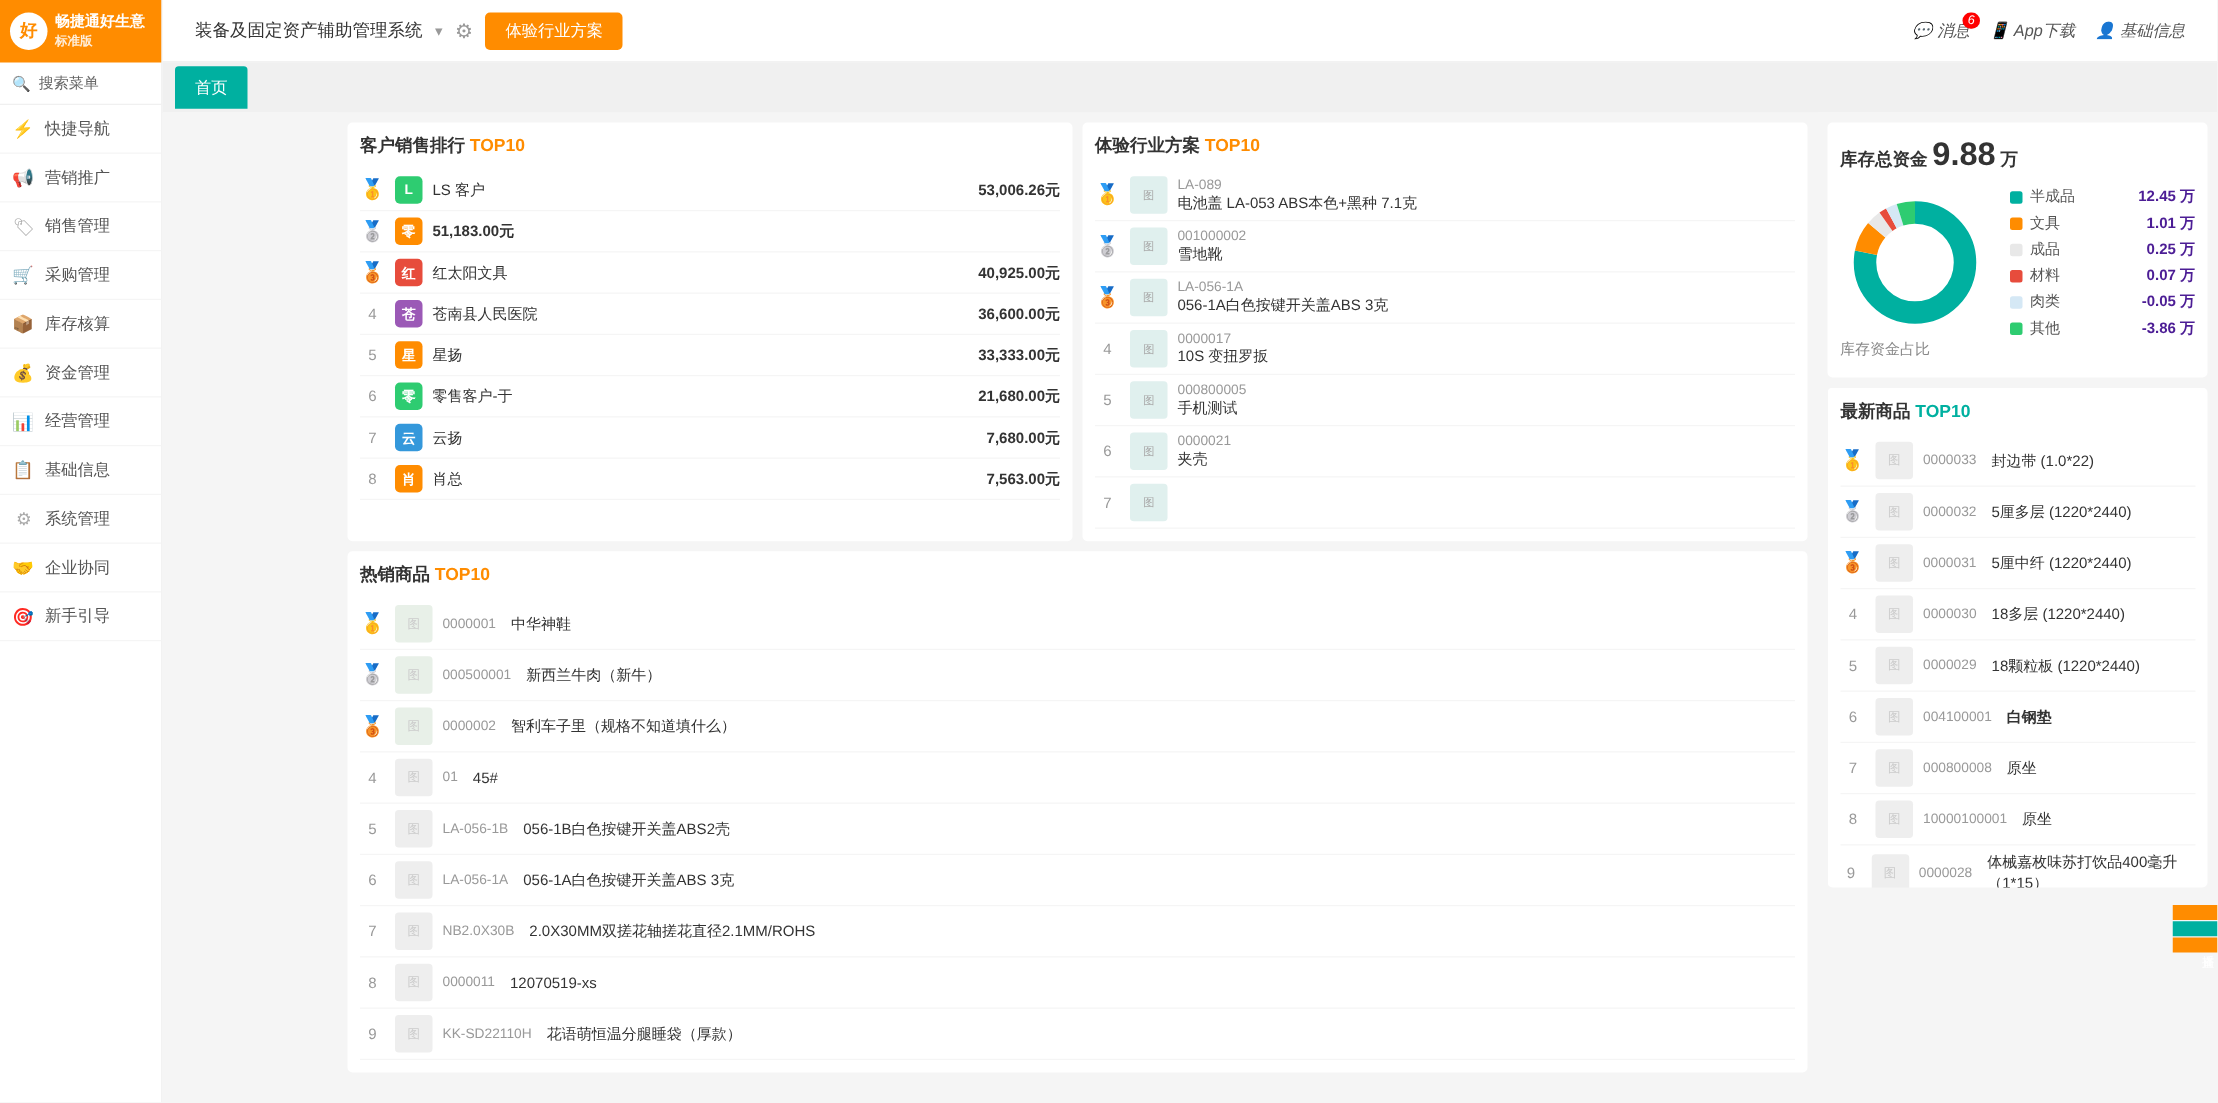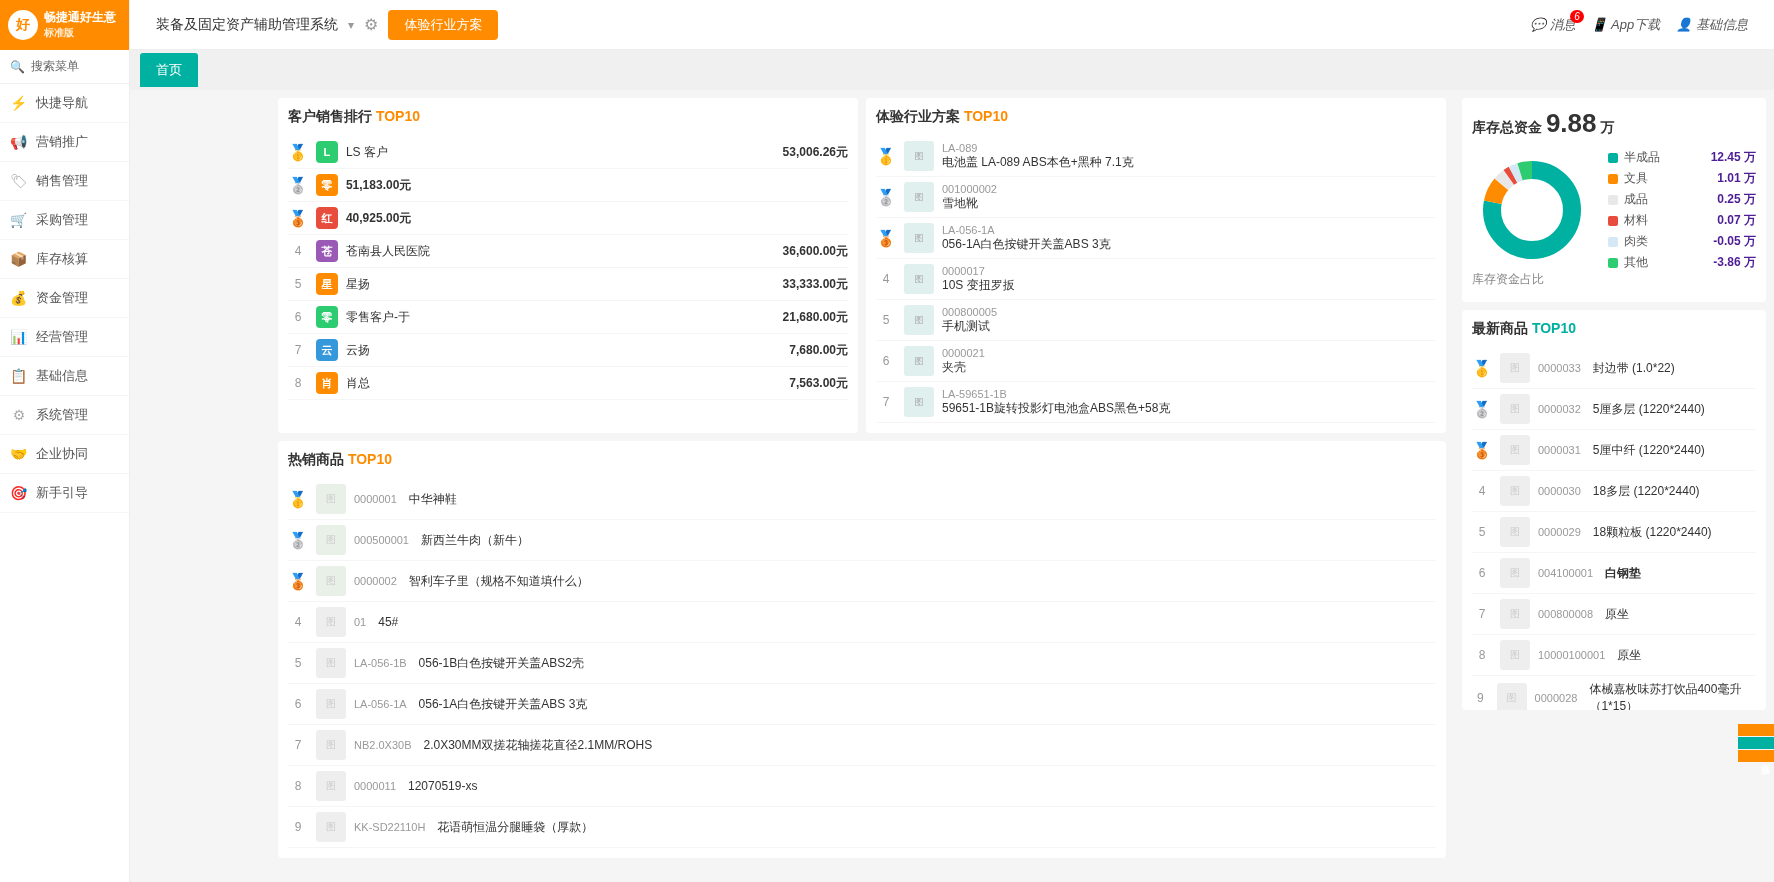--- a/index.html
+++ b/index.html
@@ -386,20 +386,21 @@
     <span class="rank-amount">53,006.26元</span>
               </div>
               <div class="rank-row">
                 <span style="font-size:16px;">🥈</span>
     <span class="rank-badge" style="background:#ff8c00;">零</span>
     <span class="rank-amount">51,183.00元</span>
               </div>
               <div class="rank-row">
                 <span style="font-size:16px;">🥉</span>
     <span class="rank-badge" style="background:#e74c3c;">红</span>
+    <span class="rank-name">红太阳文具</span>
     <span class="rank-amount">40,925.00元</span>
               </div>
               <div class="rank-row">
                 <span class="rank-num">4</span>
     <span class="rank-badge" style="background:#9b59b6;">苍</span>
     <span class="rank-name">苍南县人民医院</span>
     <span class="rank-amount">36,600.00元</span>
               </div>
               <div class="rank-row">
                 <span class="rank-num">5</span>
@@ -431,21 +432,21 @@
         <div class="panel" style="flex:1;max-height:460px;overflow-y:auto;">
           <div class="panel-title">
             <span>体验行业方案</span> <span class="orange">TOP10</span>
           </div>
           <div id="product-sales-rows">
               <div class="rank-row">
                 <span style="font-size:16px;">🥇</span>
     <div class="product-thumb" style="background:#e0f0ee;color:#aaa;font-size:9px;">图</div>
     <div>
       <div class="product-code">LA-089</div>
-      <div class="product-name">电池盖 LA-089 ABS本色+黑种 7.1克</div>
+      <div class="product-name">电池盖 LA-053 ABS本色+黑种 7.1克</div>
     </div>
               </div>
               <div class="rank-row">
                 <span style="font-size:16px;">🥈</span>
     <div class="product-thumb" style="background:#e0f0ee;color:#aaa;font-size:9px;">图</div>
     <div>
       <div class="product-code">001000002</div>
       <div class="product-name">雪地靴</div>
     </div>
               </div>
@@ -477,24 +478,20 @@
                 <span class="rank-num">6</span>
     <div class="product-thumb" style="background:#e0f0ee;color:#aaa;font-size:9px;">图</div>
     <div>
       <div class="product-code">0000021</div>
       <div class="product-name">夹壳</div>
     </div>
               </div>
               <div class="rank-row">
                 <span class="rank-num">7</span>
     <div class="product-thumb" style="background:#e0f0ee;color:#aaa;font-size:9px;">图</div>
-    <div>
-      <div class="product-code">LA-59651-1B</div>
-      <div class="product-name">59651-1B旋转投影灯电池盒ABS黑色+58克</div>
-    </div>
               </div>
             </div>
         </div>
       </div>
 
       <div class="panel hot-panel">
         <div class="panel-title">
           <span>热销商品</span> <span class="orange">TOP10</span>
         </div>
         <div id="hot-product-rows">

